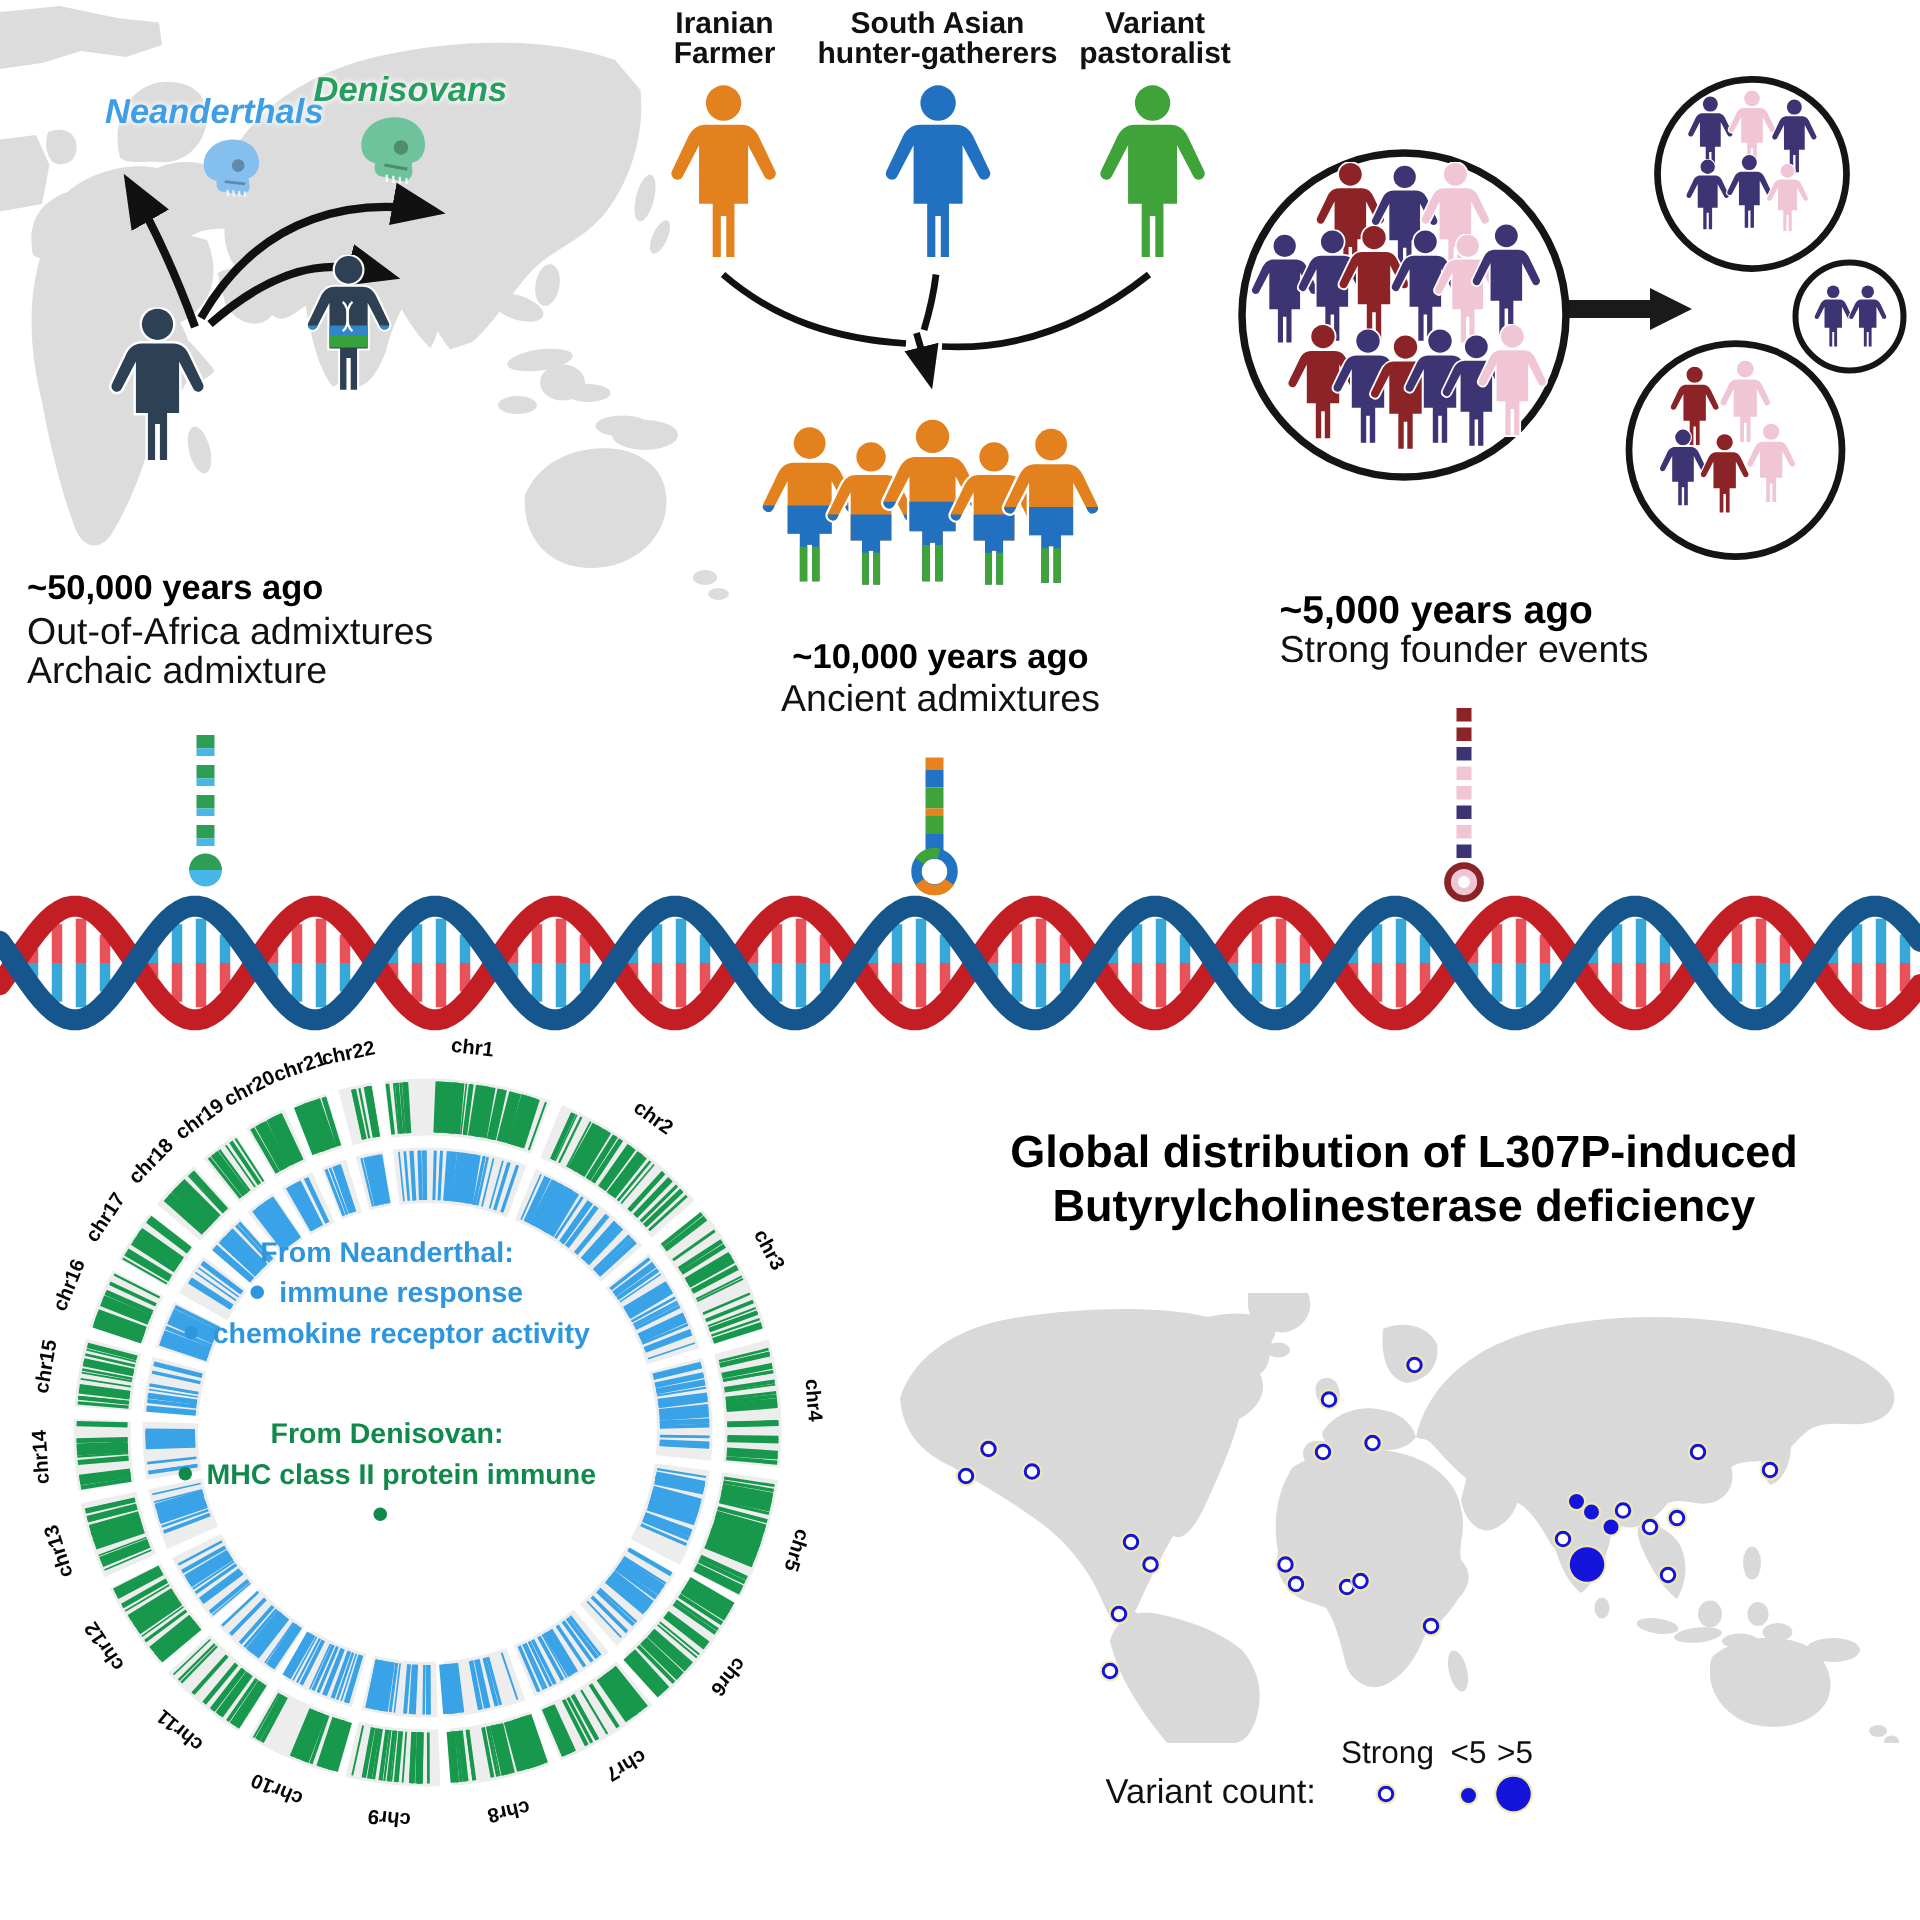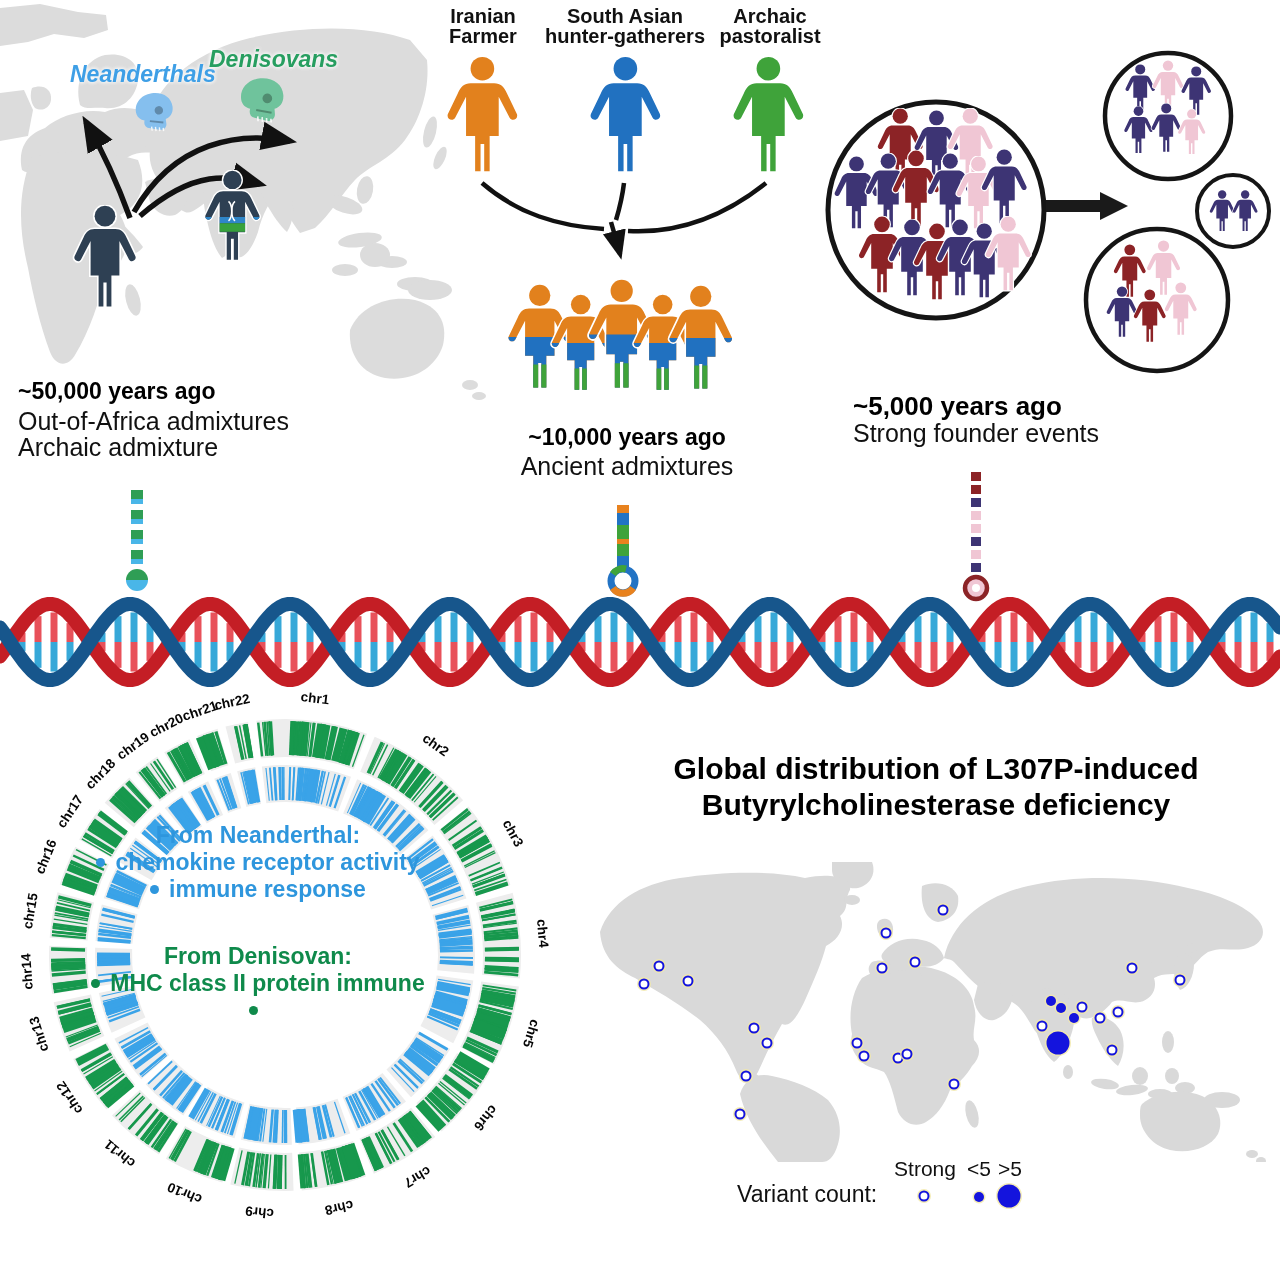--- a/index.html
+++ b/index.html
@@ -18,21 +18,21 @@
   .neander{color:#3e9fe6;}
   .deniso{color:#279e60;}
   
   .src-label{position:absolute;font-weight:bold;font-size:20px;line-height:20px;color:#111;
     text-align:center;transform:translateX(-50%);white-space:nowrap;}
   
   .person{position:absolute;}
   .person svg{position:absolute;left:0;top:0;width:100%;height:100%;overflow:visible;}
   
   .circos-text{position:absolute;left:258px;top:822px;transform:translateX(-50%);width:440px;
-    text-align:center;font-weight:bold;font-size:23px;line-height:27px;}
+    text-align:center;font-weight:bold;font-size:19px;line-height:27px;}
   .ct-gap{height:40px;}
   .ct-blue{color:#2e96dd;}
   .ct-green{color:#0f8a4b;}
   .ct-item .bdot{display:inline-block;width:9px;height:9px;border-radius:50%;background:currentColor;
     vertical-align:middle;margin-right:10px;margin-top:-3px;}
   
   .map-title{position:absolute;left:936px;top:751px;transform:translateX(-50%);width:640px;
     text-align:center;font-weight:bold;font-size:30px;line-height:36px;color:#000;}
   .legend-label{position:absolute;font-size:23px;color:#111;white-space:nowrap;}
   .legend-item-label{position:absolute;transform:translateX(-50%);font-size:21px;color:#111;white-space:nowrap;}
@@ -1474,41 +1474,41 @@
 
   <div class="src-label" style="left:483px;top:6px">
     <div>Iranian</div>
       <div>Farmer</div>
   </div>
   <div class="src-label" style="left:625px;top:6px">
     <div>South Asian</div>
       <div>hunter-gatherers</div>
   </div>
   <div class="src-label" style="left:770px;top:6px">
-    <div>Archaic</div>
+    <div>Variant</div>
       <div>pastoralist</div>
   </div>
 
   <div class="cap-title" style="left:18px;top:378px">~50,000 years ago</div>
   <div class="cap-line" style="left:18px;top:407px">Out-of-Africa admixtures</div>
   <div class="cap-line" style="left:18px;top:433px">Archaic admixture</div>
 
   <div class="cap-title centered" style="left:627px;top:424px">~10,000 years ago</div>
   <div class="cap-line centered" style="left:627px;top:452px">Ancient admixtures</div>
 
   <div class="cap-title" style="left:853px;top:391px;font-size:26px">~5,000 years ago</div>
   <div class="cap-line" style="left:853px;top:419px">Strong founder events</div>
 
   <div class="circos-text">
     <div class="ct-blue">From Neanderthal:</div>
     <div class="ct-blue ct-item">
-      <span class="bdot"></span><span>chemokine receptor activity</span>
+      <span class="bdot"></span><span>immune response</span>
     </div>
     <div class="ct-blue ct-item">
-      <span class="bdot"></span><span>immune response</span>
+      <span class="bdot"></span><span>chemokine receptor activity</span>
     </div>
     <div class="ct-gap"></div>
     <div class="ct-green">From Denisovan:</div>
     <div class="ct-green ct-item">
       <span class="bdot"></span><span>MHC class II protein immune</span>
     </div>
     <div class="ct-green ct-item">
       <span class="bdot"></span>
     </div>
   </div>

